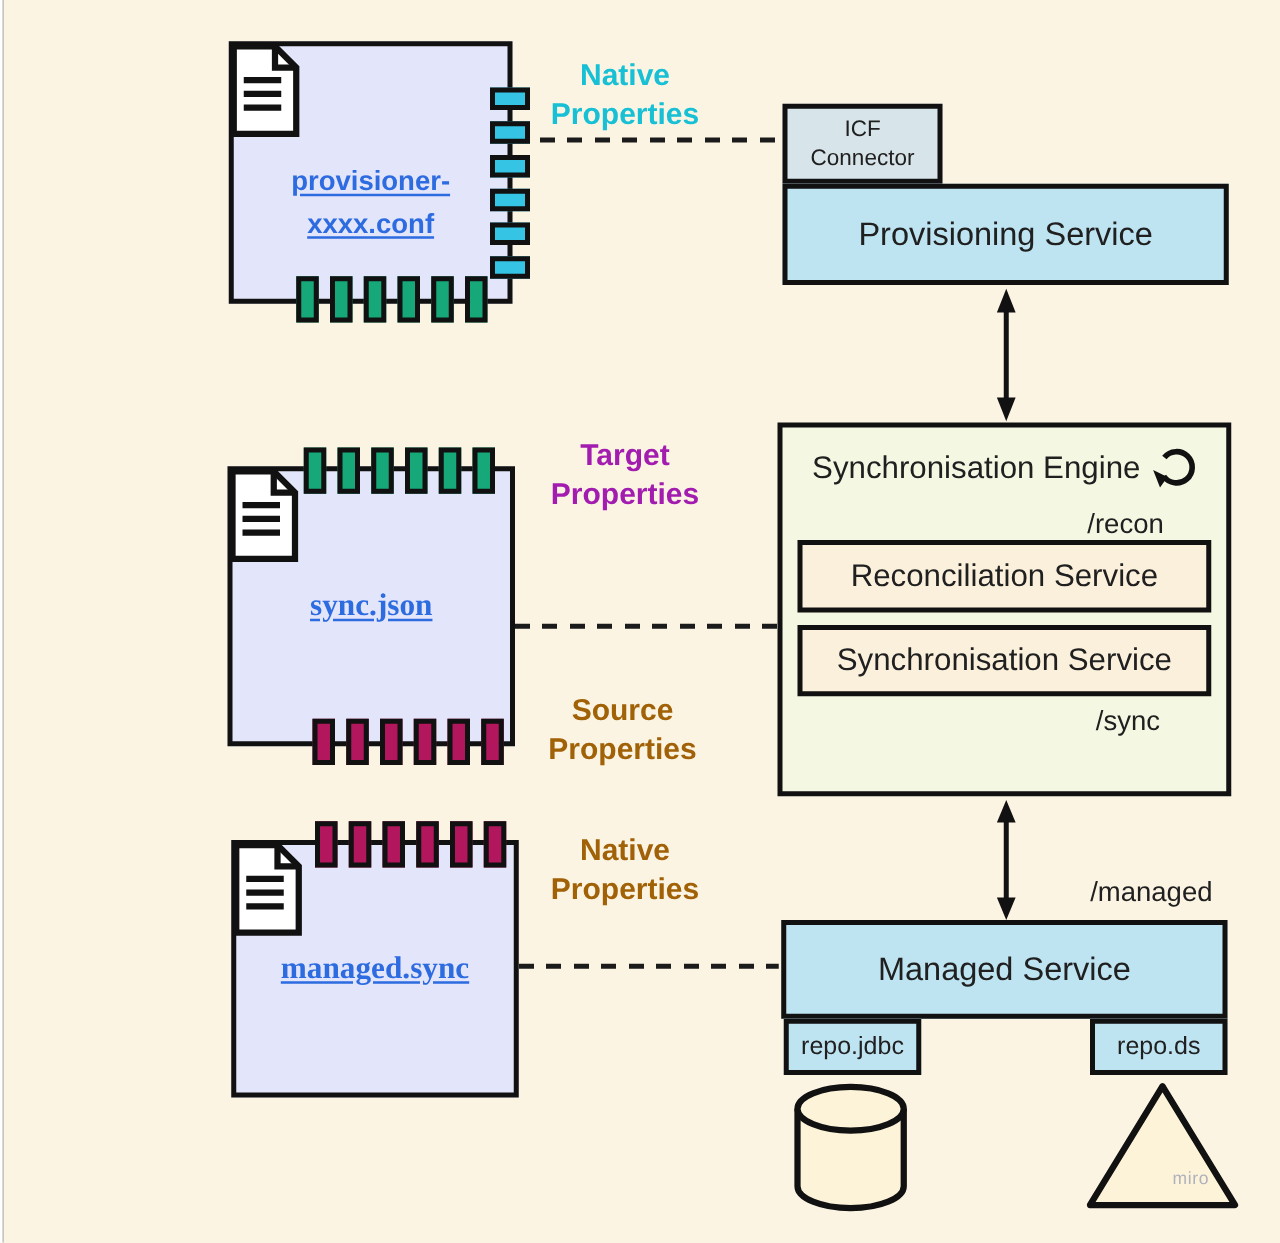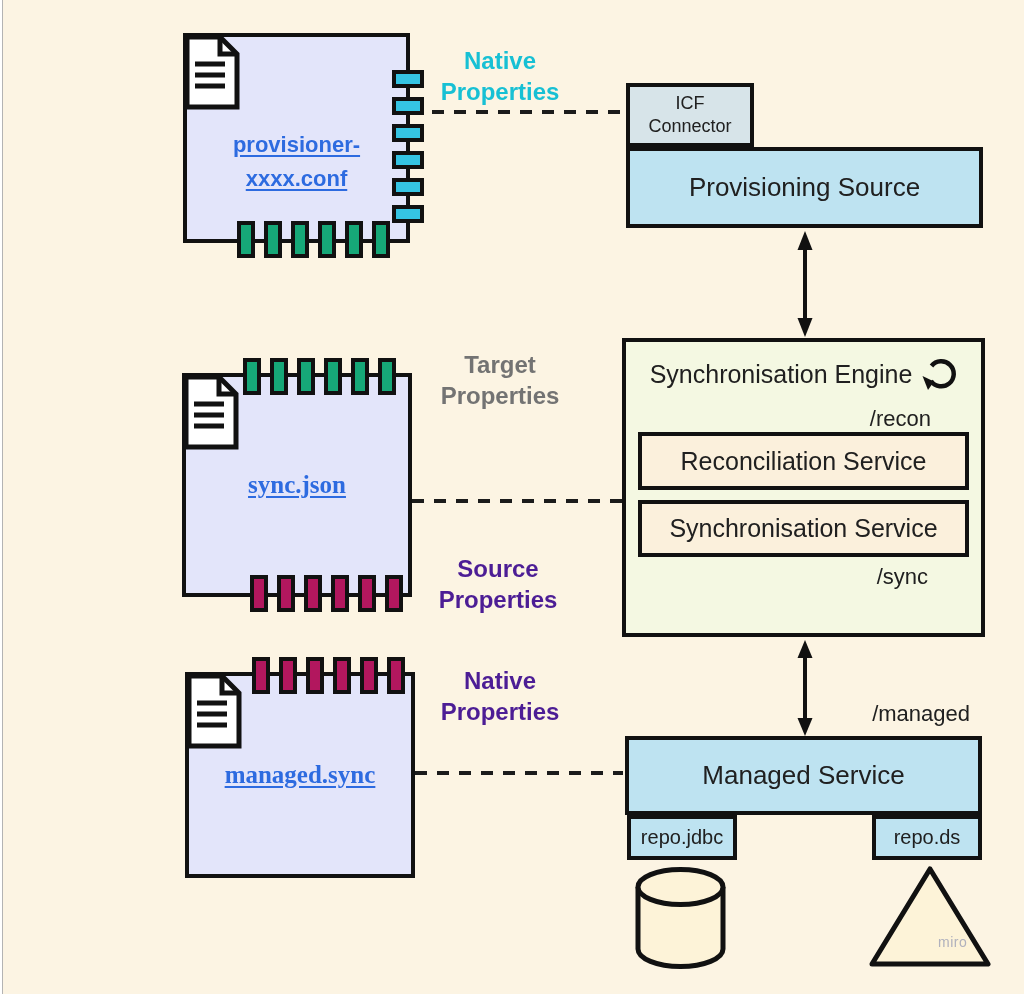--- a/index.html
+++ b/index.html
@@ -31,22 +31,22 @@
   .tab-v { width:18px; height:37px; border:4px solid #111; }
   .tab-cyan    { background:#35c4e3; }
   .tab-green   { background:#16a878; }
   .tab-magenta { background:#b2175e; }
 
   
   .prop-label { position:absolute; font-weight:700; font-size:24px;
     text-align:center; line-height:1.28; }
   .prop-label span { display:block; }
   .c-native  { color:#17c0d4; }
-  .c-target  { color:#737373; }
-  .c-magenta { color:#4c1d95; }
+  .c-target  { color:#a21caf; }
+  .c-magenta { color:#a16207; }
 
   
   .dash { position:absolute; height:4px;
     background:repeating-linear-gradient(90deg,#1b1b1b 0 12px,transparent 12px 22px); }
 
   
   .svc { position:absolute; border:4px solid #111; display:flex;
     align-items:center; justify-content:center; text-align:center; }
   .blue  { background:#bee3f1; }
   .gray  { background:#d7e4e9; }
@@ -110,21 +110,21 @@
   </div>
 
   <div class="dash" style="left:432px; top:110px; width:194px;"></div>
 
   <div class="svc gray icf-box" style="left:626px; top:83px; width:128px; height:64px;">
     <span>ICF</span>
     <span>Connector</span>
   </div>
 
   <div class="svc blue svc-big" style="left:626px; top:147px; width:357px; height:81px;">
-    <span>Provisioning Source</span>
+    <span>Provisioning Service</span>
   </div>
 
   <svg class="abs" style="left:789px; top:229px;" width="32" height="110" viewBox="0 0 32 110">
     <line x1="16" y1="16" x2="16" y2="94" stroke="#111" stroke-width="4"></line>
     <polygon points="16,2 8.5,21 23.5,21" fill="#111"></polygon>
     <polygon points="16,108 8.5,89 23.5,89" fill="#111"></polygon>
   </svg>
 
   <div class="engine">
     <div class="engine-title">

